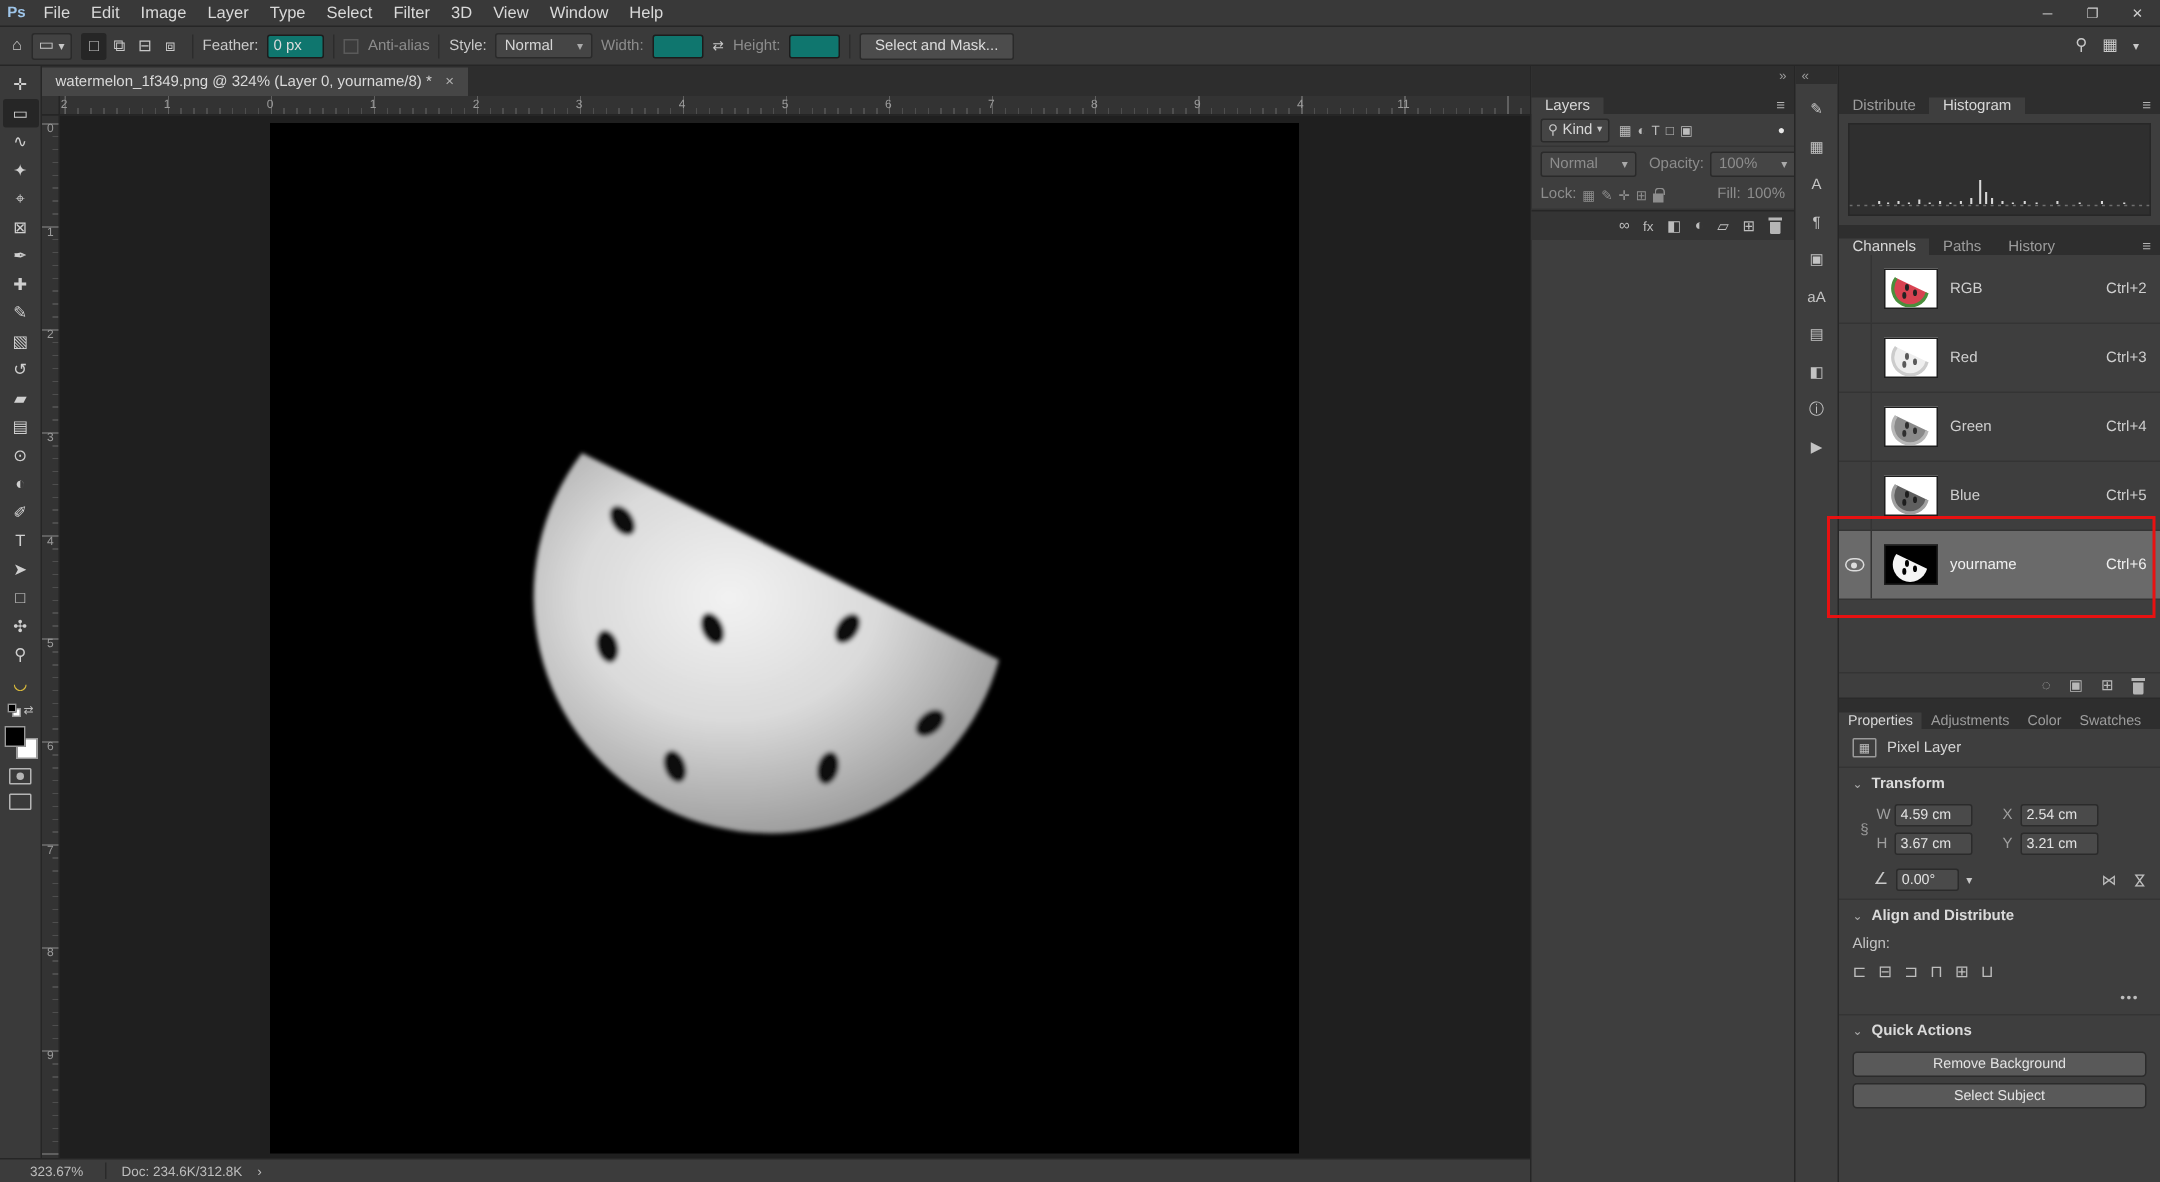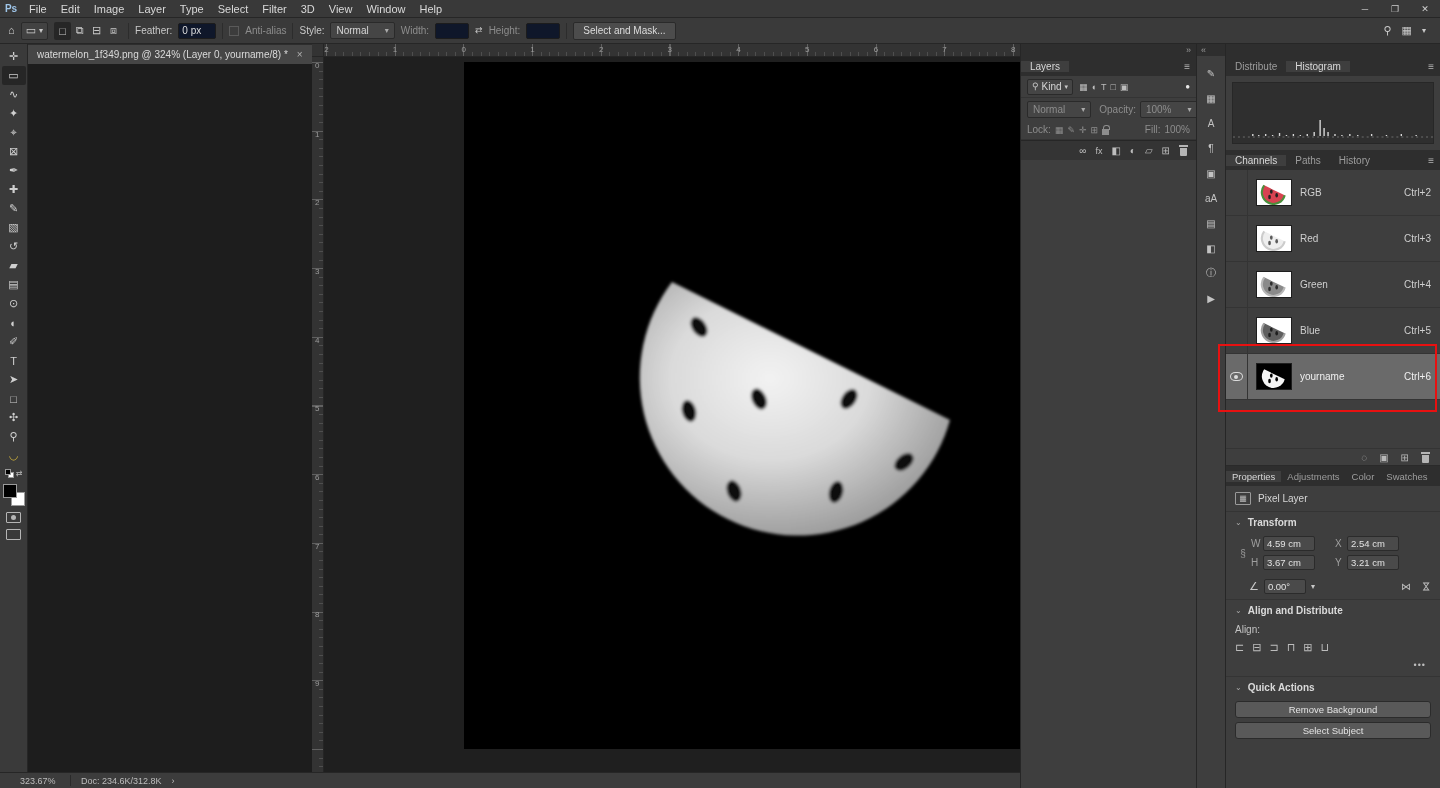--- a/index.html
+++ b/index.html
@@ -16,21 +16,21 @@
   .winbtn{width:30px;height:100%;display:flex;align-items:center;justify-content:center;color:#cfcfcf;font-size:9px}
 
   
   .optionsbar{height:26px;background:#3a3a3a;border-bottom:1px solid #262626;display:flex;align-items:center;gap:6px;padding:0 8px;font-size:10px;color:#c9c9c9}
   .gi{font-size:11px;line-height:1;color:#c8c8c8;display:inline-block}
   .presetbox{display:flex;align-items:center;gap:3px;background:#424242;border:1px solid #2a2a2a;border-radius:2px;height:18px;padding:0 4px}
   .modes{display:flex;align-items:center}
   .modebtn{width:17px;height:18px;display:flex;align-items:center;justify-content:center;font-size:11px;color:#c8c8c8}
   .modebtn.pressed{background:#262626;border-radius:2px}
   .sep{width:1px;height:16px;background:#2c2c2c}
-  .field{background:#0f172a;border:1px solid #1c1c1c;border-radius:2px;color:#dcdcdc;font-size:10px;height:16px;padding:0 3px;font-family:"Liberation Sans",sans-serif}
+  .field{background:#0f766e;border:1px solid #1c1c1c;border-radius:2px;color:#dcdcdc;font-size:10px;height:16px;padding:0 3px;font-family:"Liberation Sans",sans-serif}
   .cb{width:10px;height:10px;background:#3c3c3c;border:1px solid #5a5a5a;display:inline-block}
   .dim{color:#8d8d8d}
   .dd{display:inline-flex;align-items:center;gap:16px;background:#454545;border:1px solid #2a2a2a;border-radius:2px;height:17px;padding:0 5px;font-size:10px;color:#d6d6d6}
   .dd .car{font-size:8px;color:#aaa}
   .btn{background:#4c4c4c;border:1px solid #2a2a2a;border-radius:2px;color:#dcdcdc;font-size:10px;height:18px;padding:0 9px;font-family:"Liberation Sans",sans-serif}
   .ob-right{margin-left:auto;display:flex;align-items:center;gap:10px;padding-right:6px}
 
   
   .main{flex:1;display:flex;min-height:0}
   .leftgroup{width:1020px;display:flex;flex-direction:column}
@@ -47,21 +47,21 @@
   .minisq .a{position:absolute;left:0;top:0;width:6px;height:6px;background:#000;border:1px solid #999;z-index:2}
   .minisq .b{position:absolute;right:0;bottom:0;width:6px;height:6px;background:#fff;border:1px solid #999}
   .fgbg{position:relative;width:22px;height:22px}
   .fgbg .fg{position:absolute;left:0;top:0;width:14px;height:14px;background:#000;border:1px solid #9a9a9a;z-index:2}
   .fgbg .bg{position:absolute;right:0;bottom:0;width:14px;height:14px;background:#fff;border:1px solid #9a9a9a}
   .qmask{width:15px;height:11px;border:1px solid #b5b5b5;border-radius:1px;position:relative}
   .qmask::after{content:"";position:absolute;left:4px;top:2px;width:5px;height:5px;border-radius:50%;background:#b5b5b5}
   .scrmode{width:15px;height:11px;border:1px solid #b5b5b5;border-radius:1px}
 
   
-  .doccol{width:992px;display:flex;flex-direction:row;min-height:0}
+  .doccol{width:992px;display:flex;flex-direction:column;min-height:0}
   .tabbar{height:20px;background:#2d2d2d;display:flex;align-items:flex-end}
   .doctab{height:19px;background:#464646;padding:0 9px;display:flex;align-items:center;gap:9px;font-size:10px;color:#dadada;white-space:nowrap}
   .doctab .x{color:#b0b0b0;font-size:10px}
   .canvasregion{position:relative;flex:1;background:#1f1f1f;overflow:hidden}
   .ruler-corner{position:absolute;left:0;top:0;width:12px;height:13px;background:#333;border-right:1px solid #252525;border-bottom:1px solid #252525;z-index:5}
   .ruler-top{position:absolute;left:12px;top:0;right:0;height:13px;background:#333;border-bottom:1px solid #252525;z-index:4;overflow:hidden;
     background-image:repeating-linear-gradient(to right,#606060 0 1px,transparent 1px 68.7px),repeating-linear-gradient(to right,#4e4e4e 0 1px,transparent 1px 8.5875px);
     background-size:100% 100%,100% 4px;background-position:2.6px 0,2.6px 100%;background-repeat:no-repeat}
   .ruler-top .labels{position:absolute;left:-31.7px;top:0;display:flex}
   .ruler-top .labels span{width:68.7px;text-align:center;font-size:8px;color:#9b9b9b;line-height:11px}
@@ -73,21 +73,21 @@
   .canvasimg{position:absolute;left:152px;top:18px;width:686px;height:687px;background:#000}
 
   
   .statusbar{height:16px;background:#3c3c3c;border-top:1px solid #262626;display:flex;align-items:center;gap:10px;padding-left:20px;font-size:9px;color:#bdbdbd}
   .statusbar .zoomfield{min-width:40px}
   .statusbar .vr{width:1px;height:11px;background:#2a2a2a}
 
   
   .rightside{flex:1;display:flex;min-height:0}
   .dockstrip{height:12px;background:#2e2e2e;display:flex;align-items:center;justify-content:flex-end;padding:0 5px;font-size:9px;color:#9a9a9a}
-  .paneltabs{height:20px;background:#2e2e2e;display:flex;align-items:center;font-size:10px;color:#9d9d9d}
+  .paneltabs{height:20px;background:#2e2e2e;display:flex;align-items:flex-end;font-size:10px;color:#9d9d9d}
   .paneltab{padding:0 9px;display:flex;align-items:center;white-space:nowrap}
   .paneltab.active{background:#3e3e3e;color:#d8d8d8}
   .ptmenu{margin-left:auto;display:flex;align-items:center;padding:0 6px;color:#b5b5b5}
 
   
   .layerscol{width:176px;background:#3e3e3e;border-left:1px solid #262626;display:flex;flex-direction:column}
   .lrow{display:flex;align-items:center;gap:4px;padding:0 6px;font-size:10px}
   .lfilter{height:22px;border-bottom:1px solid #343434}
   .kinddd{display:inline-flex;align-items:center;gap:3px;background:#454545;border:1px solid #2a2a2a;border-radius:2px;height:16px;padding:0 4px}
   .kindicons{display:flex;gap:4px;margin-left:2px;font-size:9px;color:#bdbdbd}

